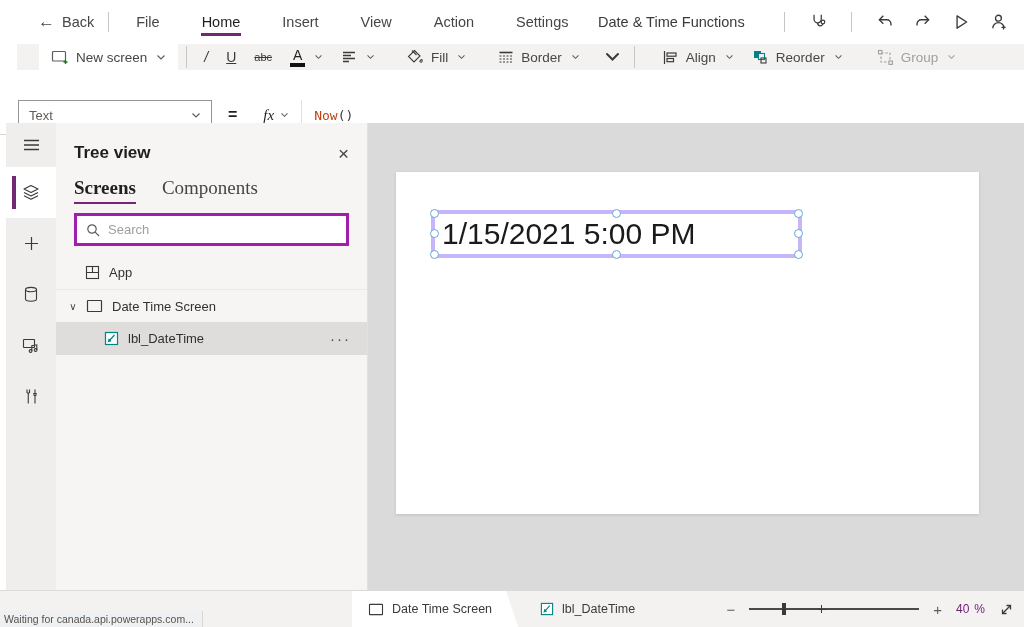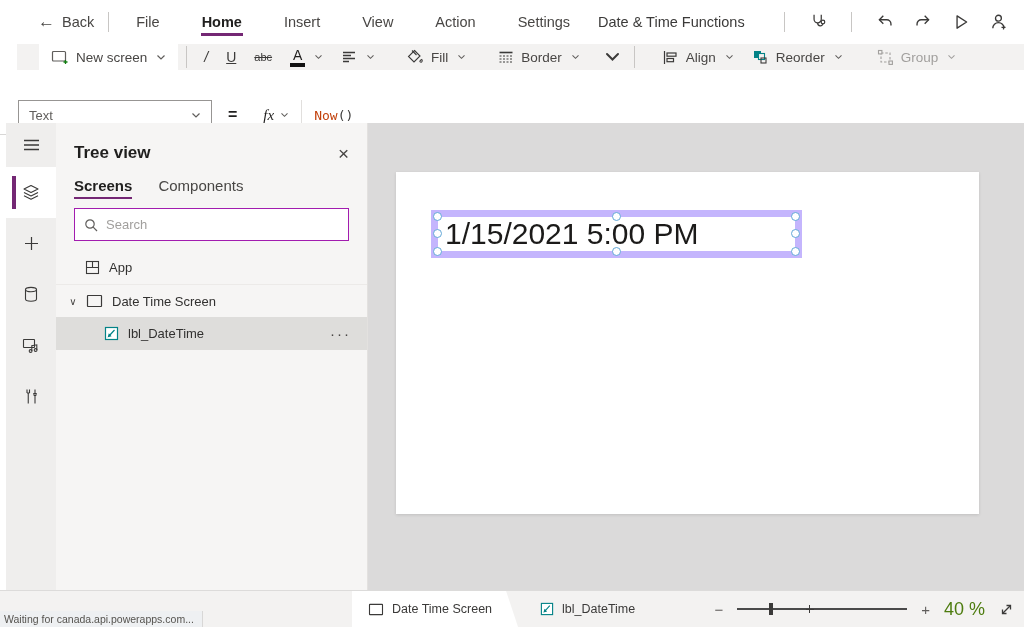--- a/index.html
+++ b/index.html
@@ -7,21 +7,21 @@
   body { font-family:"Liberation Sans","DejaVu Sans",sans-serif; color:#3b3a39; background:#fff; }
   .app { position:relative; width:1024px; height:627px; background:#fff; }
 
   
   .header { position:absolute; left:0; top:0; width:1024px; height:44px; background:#fff; display:flex; align-items:center; }
   .back { display:flex; align-items:center; gap:7px; margin-left:38px; color:#484644; font-size:14.5px; cursor:pointer; }
   .back-arrow { font-size:17px; color:#484644; }
   .hdr-divider { width:1px; height:20px; background:#c8c6c4; margin:0 14px; }
   .menu { display:flex; align-items:center;gap:16px; }
   .menu-item { position:relative; padding:12px 13px; font-size:14.5px; color:#484644; cursor:pointer; }
-  .menu-item.active { font-weight:bold; color:#201f1e; }
+  .menu-item.active { font-weight:normal; color:#201f1e; }
   .menu-item.active::after { content:""; position:absolute; left:12px; right:12px; bottom:6px; height:3px; background:#742774; }
   .app-title { position:absolute; left:598px; top:0; height:44px; display:flex; align-items:center; font-size:14.5px; color:#3b3a39; }
   .hdr-right { position:absolute; right:0; top:0; height:44px; display:flex; align-items:center; gap:0; }
   .hdr-icon { width:38px; height:44px; display:flex; align-items:center; justify-content:center; cursor:pointer; }
   .hdr-icon svg { display:block; }
 
   
   .toolbar { position:absolute; left:17px; top:44px; width:1024px; height:26px; background:#f3f2f1; display:flex; align-items:center; }
   .tb-btn { display:flex; align-items:center; gap:7px; height:32px; padding:0 9px; color:#484644; font-size:13.5px; cursor:pointer; white-space:nowrap; }
   .tb-btn .lbl { color:#484644; }
@@ -54,57 +54,57 @@
   .rail { width:50px; background:#efeeed; position:relative; }
   .rail-item { width:50px; height:51px; display:flex; align-items:center; justify-content:center; cursor:pointer; position:relative; }
   .rail-item.sel { background:#fff; }
   .rail-item.sel::before { content:""; position:absolute; left:6px; top:9px; bottom:9px; width:4px; background:#742774; }
 
   .tree-panel { width:312px; background:#f6f5f4; position:relative; border-right:1px solid #e3e1df; }
   .tree-head { display:flex; align-items:center; justify-content:space-between; padding:20px 18px 6px 18px; }
   .tree-title { font-size:17px; font-weight:bold; color:#201f1e; }
   .tree-close { font-size:19px; color:#484644; cursor:pointer; line-height:1; }
   .tree-tabs { display:flex; gap:26px; padding:8px 18px 0 18px; }
-  .tree-tab { position:relative; font-size:15px; color:#484644; padding-bottom:9px; cursor:pointer; }
+  .tree-tab { position:relative; font-size:19px; color:#484644; padding-bottom:9px; cursor:pointer;font-family:Liberation Serif, serif; }
   .tree-tab.active { font-weight:bold; color:#201f1e; }
   .tree-tab.active::after { content:""; position:absolute; left:0; right:0; bottom:4px; height:2px; background:#742774; }
-  .search-box { margin:5px 18px 10px 18px; height:33px; background:#fff; border:1px solid #a21caf; display:flex; align-items:center; padding:12px 9px; gap:8px; }
+  .search-box { margin:5px 18px 10px 18px; height:33px; background:#fff; border:3px solid #a21caf; display:flex; align-items:center; padding:12px 9px; gap:8px; }
   .search-box input { border:none; outline:none; font-size:13px; color:#323130; width:220px; background:transparent; font-family:inherit; }
   .search-box input::placeholder { color:#a19f9d; }
   .tree-row { height:33px; display:flex; align-items:center; font-size:13px; color:#323130; cursor:pointer; }
   .tree-row.hair { border-top:1px solid #eceae8; }
   .tree-row.selrow { background:#dedddb; }
   .row-caret { width:14px; margin-left:10px; color:#484644; font-size:10px; text-align:center; }
   .row-icon { margin:0 9px 0 6px; display:flex; }
   .row-label { flex:1; }
   .row-ellipsis { margin-right:16px; color:#484644; font-size:15px; letter-spacing:2px; }
   .indent { margin-left:48px; }
 
   
   .canvas { flex:1; background:#dbdada; position:relative; }
   .artboard { position:absolute; left:28px; top:49px; width:583px; height:342px; background:#fff; box-shadow:0 1px 3px rgba(0,0,0,0.12); }
-  .sel-label { position:absolute; left:35px; top:38px; width:371px; height:48px; border:7px solid #c4b5fd; display:flex; align-items:center; }
+  .sel-label { position:absolute; left:35px; top:38px; width:371px; height:48px; border:4px solid #c4b5fd; display:flex; align-items:center; }
   .sel-label .txt { font-size:30px; color:#1b1a19; margin-left:7px; white-space:nowrap; }
   .handle { position:absolute; width:9px; height:9px; border-radius:50%; background:#fff; border:1.4px solid #63a8d8; }
   .h-tl{left:-5px;top:-5px} .h-tm{left:50%;margin-left:-5px;top:-5px} .h-tr{right:-5px;top:-5px}
   .h-ml{left:-5px;top:50%;margin-top:-5px} .h-mr{right:-5px;top:50%;margin-top:-5px}
   .h-bl{left:-5px;bottom:-5px} .h-bm{left:50%;margin-left:-5px;bottom:-5px} .h-br{right:-5px;bottom:-5px}
 
   
   .bottom-bar { position:absolute; left:0; top:590px; width:1024px; height:37px; background:#f3f2f1; border-top:1px solid #dcdbda; display:flex; align-items:center; }
   .btab { display:flex; align-items:center; gap:8px; font-size:12.5px; color:#3b3a39; height:36px; padding:0 16px; cursor:pointer; position:relative; }
   .btab-screen { margin-left:352px; background:#fff; clip-path:polygon(0 0, calc(100% - 12px) 0, 100% 100%, 0 100%); padding-right:26px; }
   .zoom-area { position:absolute; right:10px; top:0; height:36px; display:flex; align-items:center; gap:14px; }
   .zoom-sign { font-size:15px; color:#605e5c; cursor:pointer; }
   .slider { position:relative; width:170px; height:14px; cursor:pointer; }
   .slider .track { position:absolute; left:0; right:0; top:6px; height:2px; background:#4a4a4a; }
   .slider .thumb { position:absolute; left:19%; top:1px; width:4px; height:12px; background:#3b3a39; }
   .slider .tick { position:absolute; left:42%; top:3px; width:1.5px; height:8px; background:#3b3a39; }
   .slider .tickh { position:absolute; left:calc(42% - 3px); top:6.5px; width:8px; height:1.5px; background:#3b3a39; }
-  .zoom-pct { font-size:18px; color:#4d7c0f; display:flex; gap:5px; }
+  .zoom-pct { font-size:12px; color:#701a75; display:flex; gap:5px; }
   .expand { cursor:pointer; display:flex; }
 
   
   .status { position:absolute; left:0; top:611px; height:16px; background:#eef0f2; display:flex; align-items:center; padding:0 8px 0 4px; font-size:10.5px; color:#55534f; border-right:1px solid #d8d7d6; }
 </style>
 </head>
 <body>
 
 <div class="app">
 

